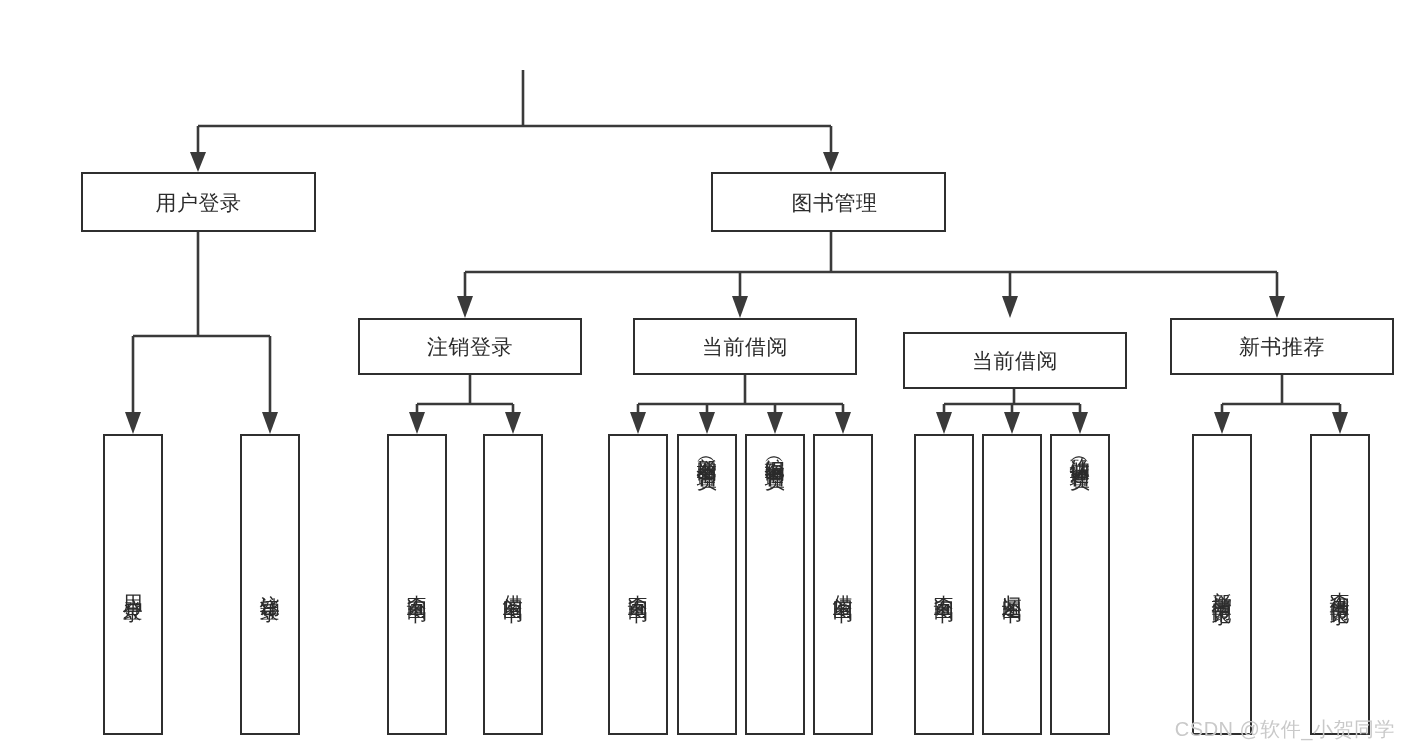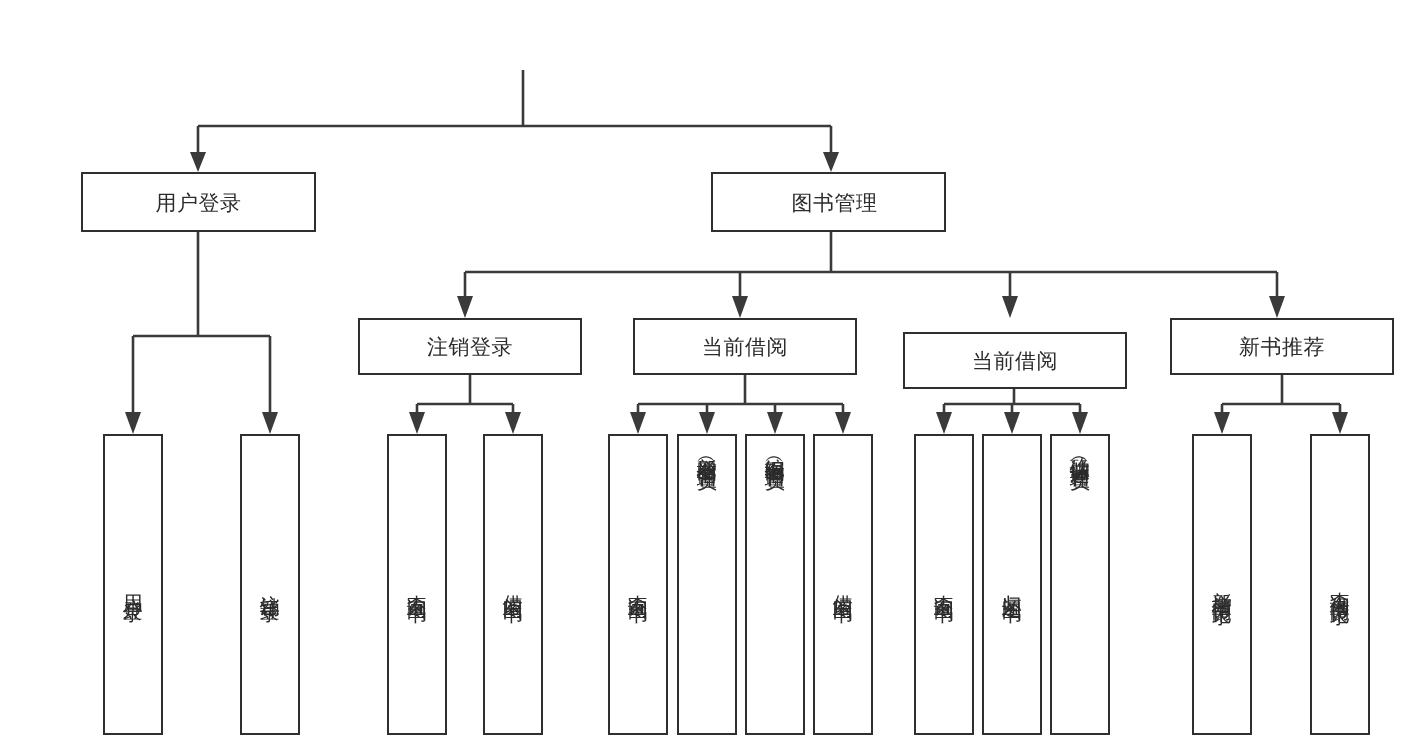--- a/index.html
+++ b/index.html
@@ -212,13 +212,14 @@
     <span class="vtext">确认归还（管理员）</span>
   </div>
 
   <div class="node v mid" style="left:1192px; top:434px; width:60px; height:301px;">
     <span class="vtext">新增借阅记录</span>
   </div>
   <div class="node v mid" style="left:1310px; top:434px; width:60px; height:301px;">
     <span class="vtext">查询借阅记录</span>
   </div>
 
+  <div id="watermark">CSDN @软件_小贺同学</div>
 </div>
 
 </body></html>

